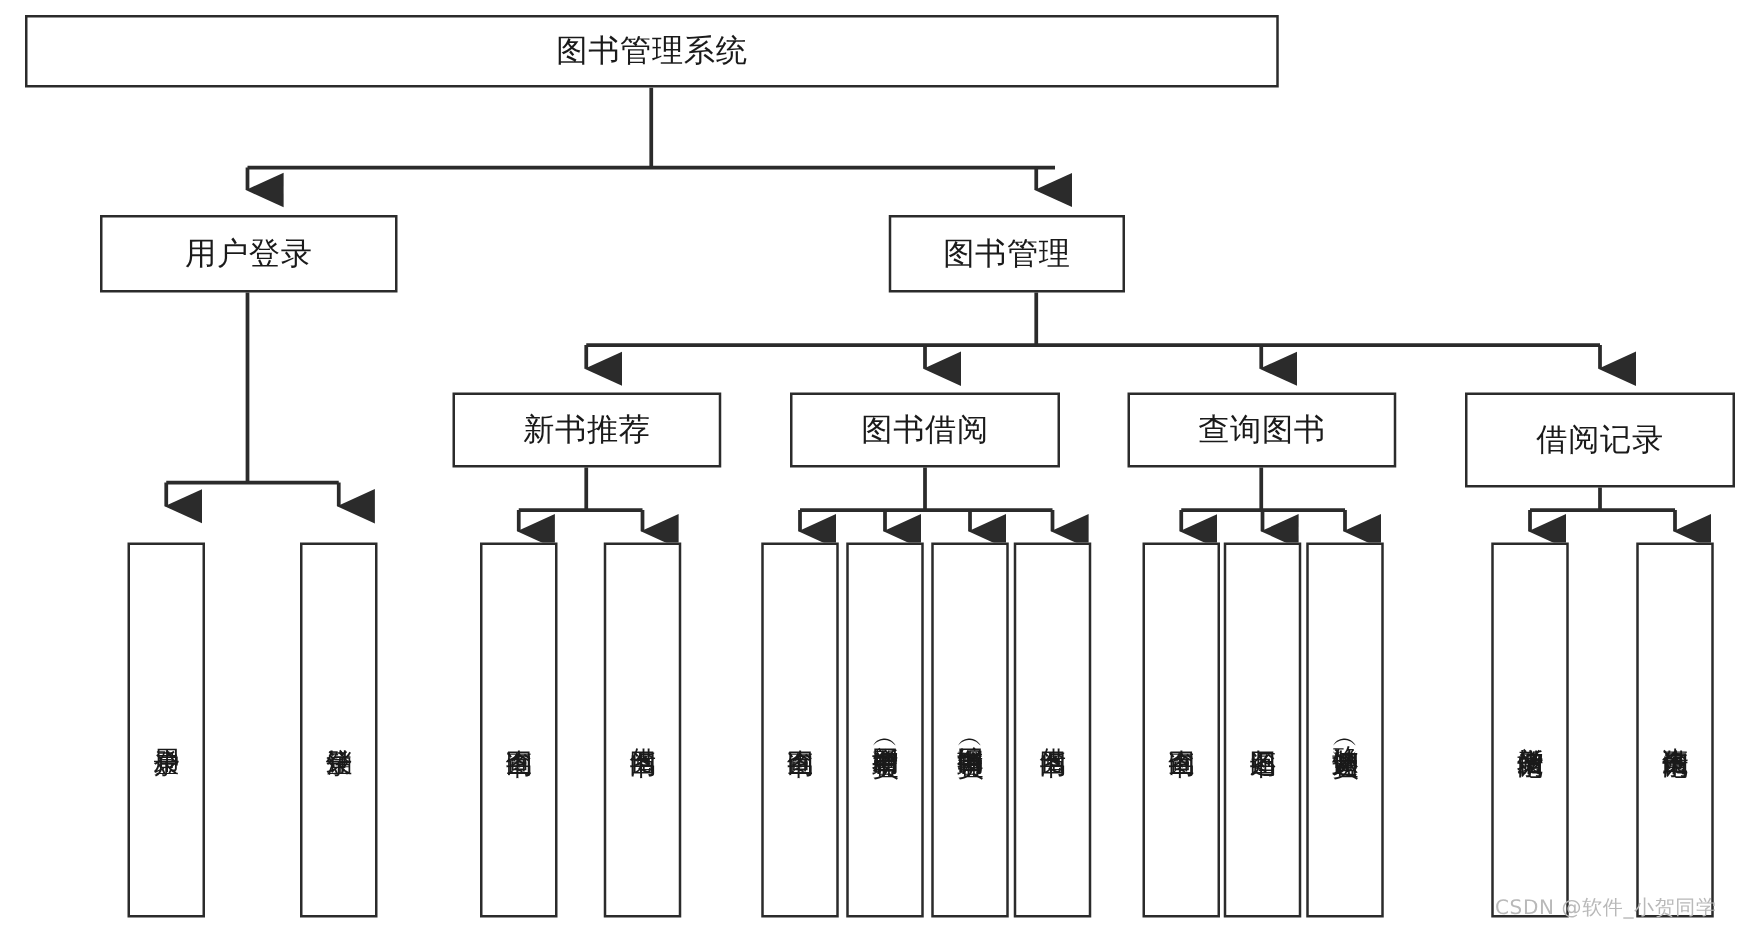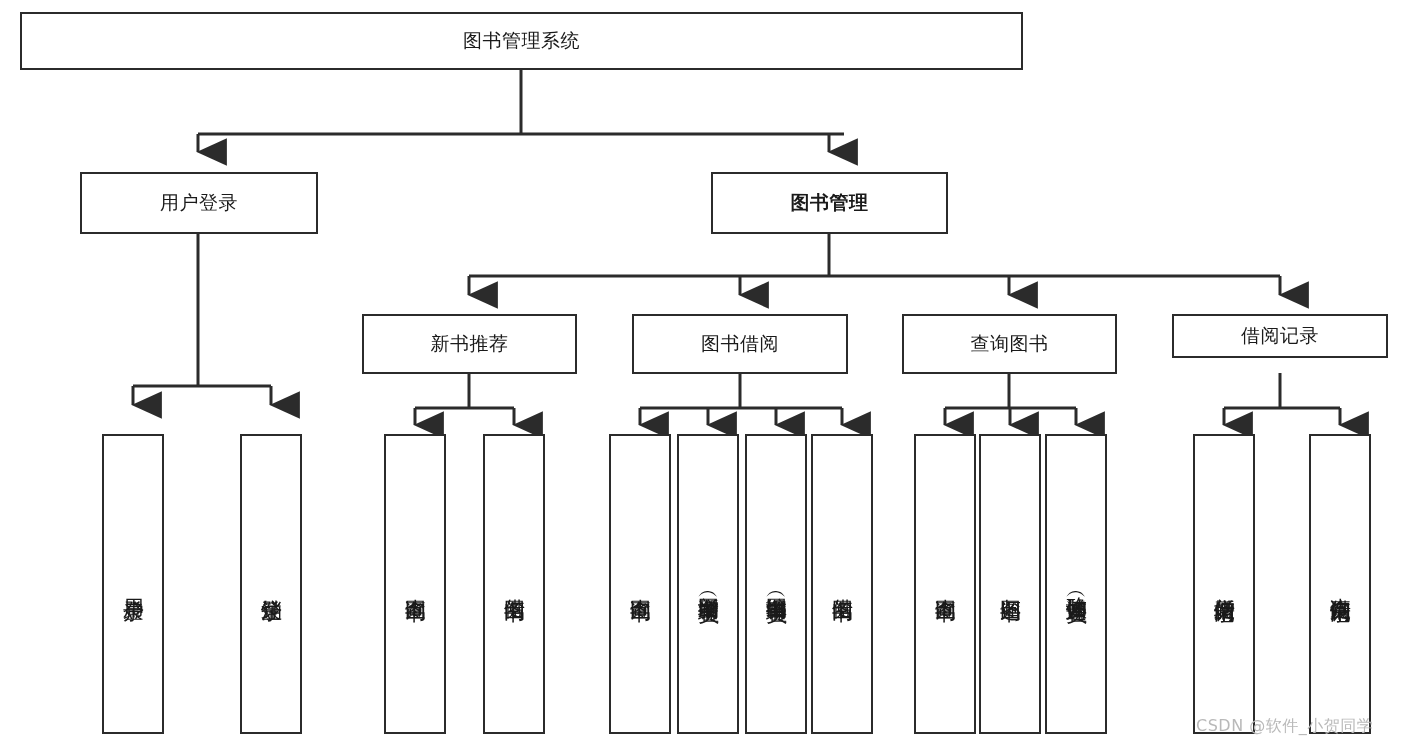--- a/index.html
+++ b/index.html
@@ -34,21 +34,21 @@
     justify-content: center;
     color: #1a1a1a;
   }
   .node .lbl {
     display: block;
     text-align: center;
     line-height: 1.12;
     letter-spacing: 0.5px;
   }
   .node.h .lbl {
-    font-size: 19px;
+    font-size: 25px;
   }
   .node.v {
     align-items: center;
     justify-content: center;
   }
   .node.v .lbl {
     writing-mode: vertical-rl;
     text-orientation: upright;
     font-size: 21px;
     line-height: 1.18;
@@ -120,34 +120,34 @@
     </g>
   </svg>
 
   <div class="node h" style="left:20px; top:12px; width:1003px; height:58px;">
     <span class="lbl">图书管理系统</span>
   </div>
 
   <div class="node h" style="left:80px; top:172px; width:238px; height:62px;">
     <span class="lbl">用户登录</span>
   </div>
-  <div class="node h" style="left:711px; top:172px; width:237px; height:62px;font-weight:bold;">
+  <div class="node h" style="left:711px; top:172px; width:189px; height:62px;">
     <span class="lbl">图书管理</span>
   </div>
 
   <div class="node h" style="left:362px; top:314px; width:215px; height:60px;">
     <span class="lbl">新书推荐</span>
   </div>
   <div class="node h" style="left:632px; top:314px; width:216px; height:60px;">
     <span class="lbl">图书借阅</span>
   </div>
   <div class="node h" style="left:902px; top:314px; width:215px; height:60px;">
     <span class="lbl">查询图书</span>
   </div>
-  <div class="node h" style="left:1172px; top:314px; width:216px; height:44px;">
+  <div class="node h" style="left:1172px; top:314px; width:216px; height:76px;">
     <span class="lbl">借阅记录</span>
   </div>
 
   <div class="node v" style="left:102px; top:434px; width:62px; height:300px;">
     <span class="lbl">用户登录</span>
   </div>
   <div class="node v" style="left:240px; top:434px; width:62px; height:300px;">
     <span class="lbl">注销登录</span>
   </div>
 

